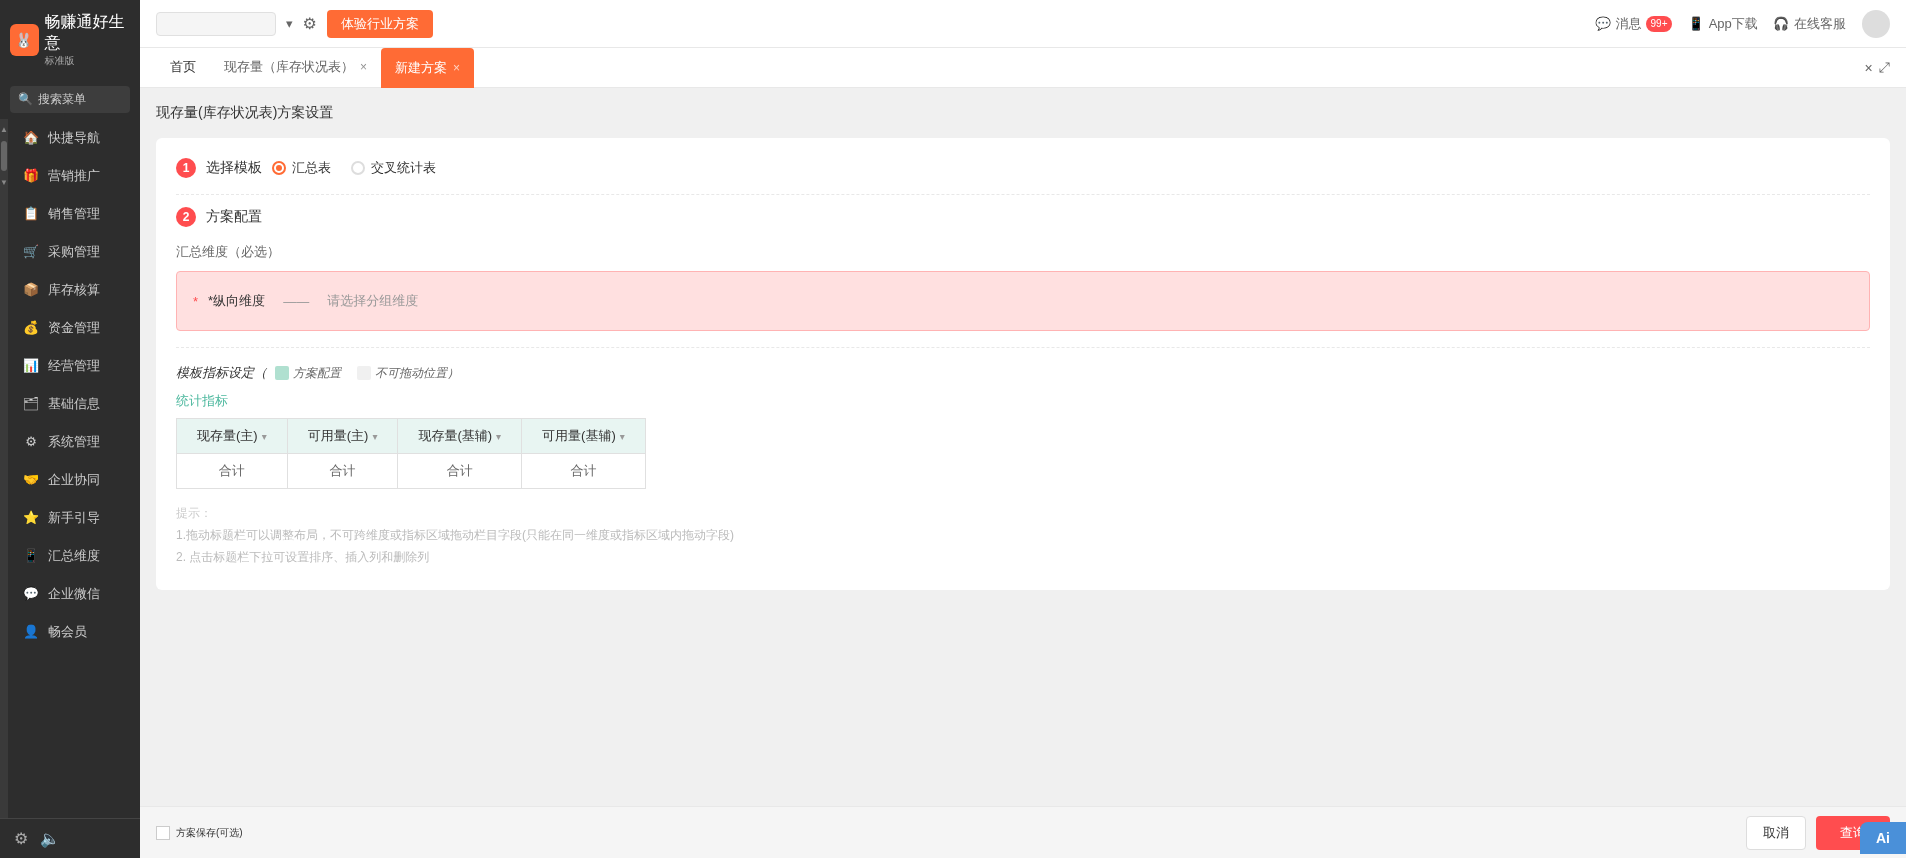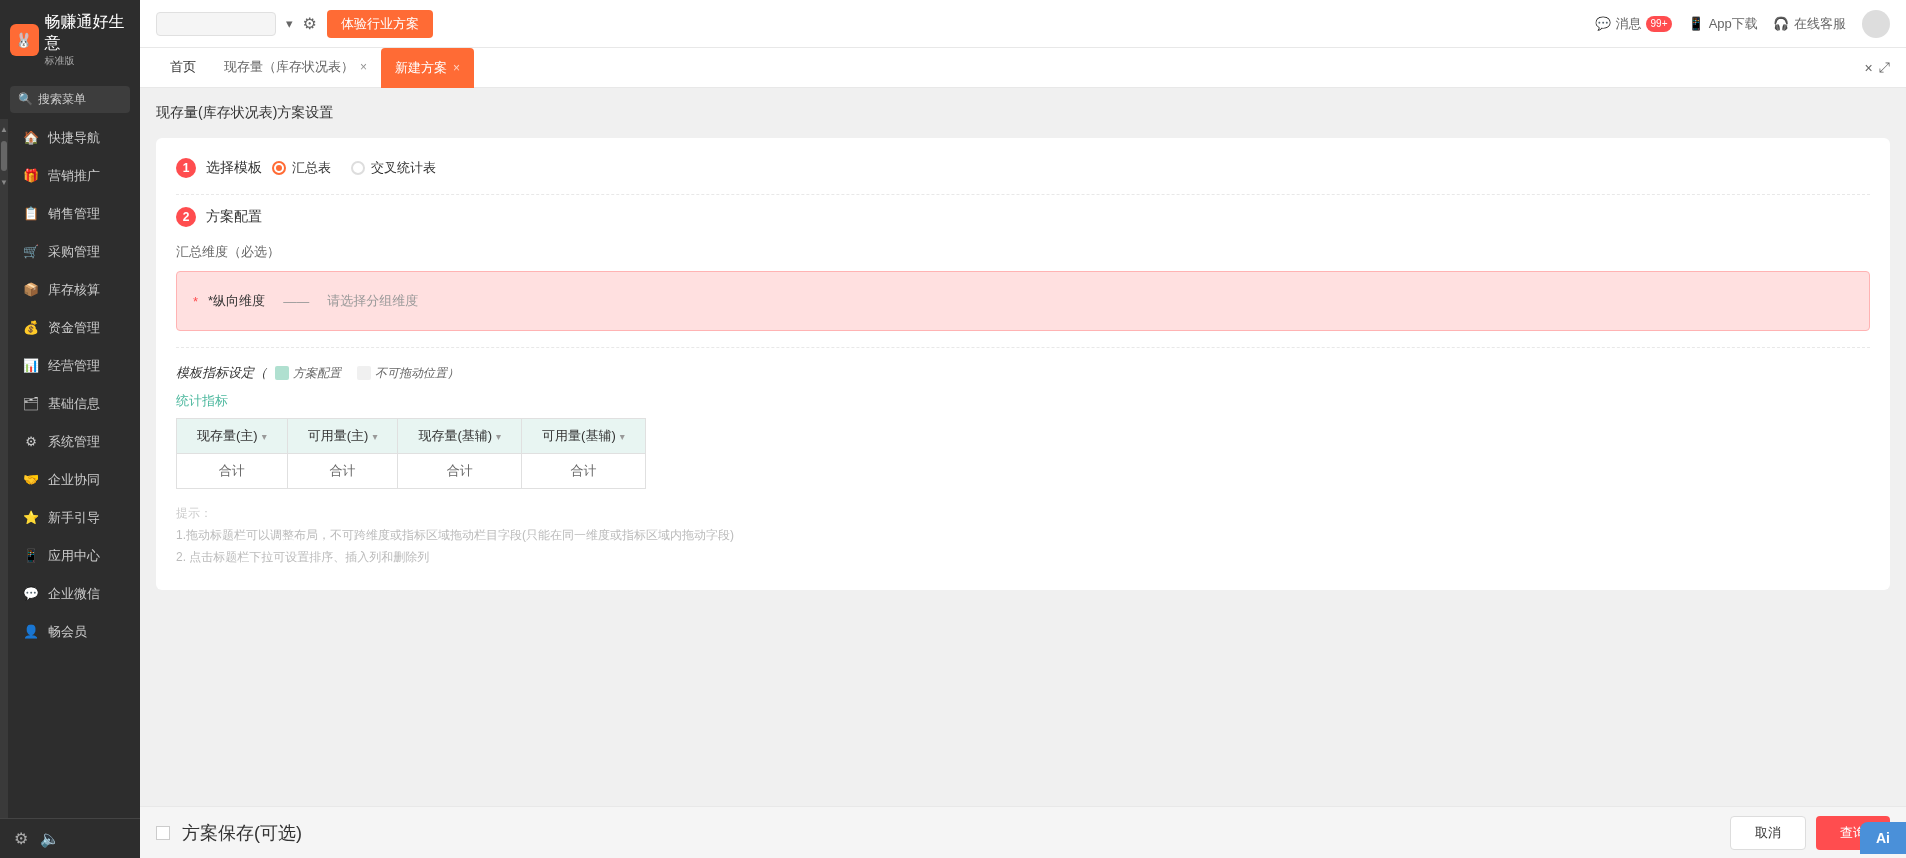--- a/index.html
+++ b/index.html
@@ -360,38 +360,38 @@
       padding: 10px 16px;
       display: flex;
       align-items: center;
       justify-content: space-between;
       flex-shrink: 0;
       height: 52px;
     }
     .save-option {
       display: flex;
       align-items: center;
-      gap: 12px;
-      font-size: 18px;
+      gap: 6px;
+      font-size: 10px;
       color: #333;
       cursor: pointer;
     }
     .checkbox {
       width: 14px;
       height: 14px;
       border: 1px solid #ccc;
       background: white;
     }
 
     .action-btns {
       display: flex;
       gap: 10px;
     }
     .btn-cancel {
-      padding: 7px 24px;
+      padding: 7px 16px;
       background: white;
       border: 1px solid #ddd;
       border-radius: 4px;
       cursor: pointer;
       font-size: 13px;
       color: #333;
     }
     .btn-query {
       padding: 7px 24px;
       background: #ff4d4f;
@@ -508,21 +508,21 @@
         <div class="sidebar-item">
           <span class="icon">🤝</span>
           <span>企业协同</span>
         </div>
         <div class="sidebar-item">
           <span class="icon">⭐</span>
           <span>新手引导</span>
         </div>
         <div class="sidebar-item">
           <span class="icon">📱</span>
-          <span>应用中心</span>
+          <span>汇总维度</span>
         </div>
         <div class="sidebar-item">
           <span class="icon">💬</span>
           <span>企业微信</span>
         </div>
         <div class="sidebar-item">
           <span class="icon">👤</span>
           <span>畅会员</span>
         </div>
       </div>

